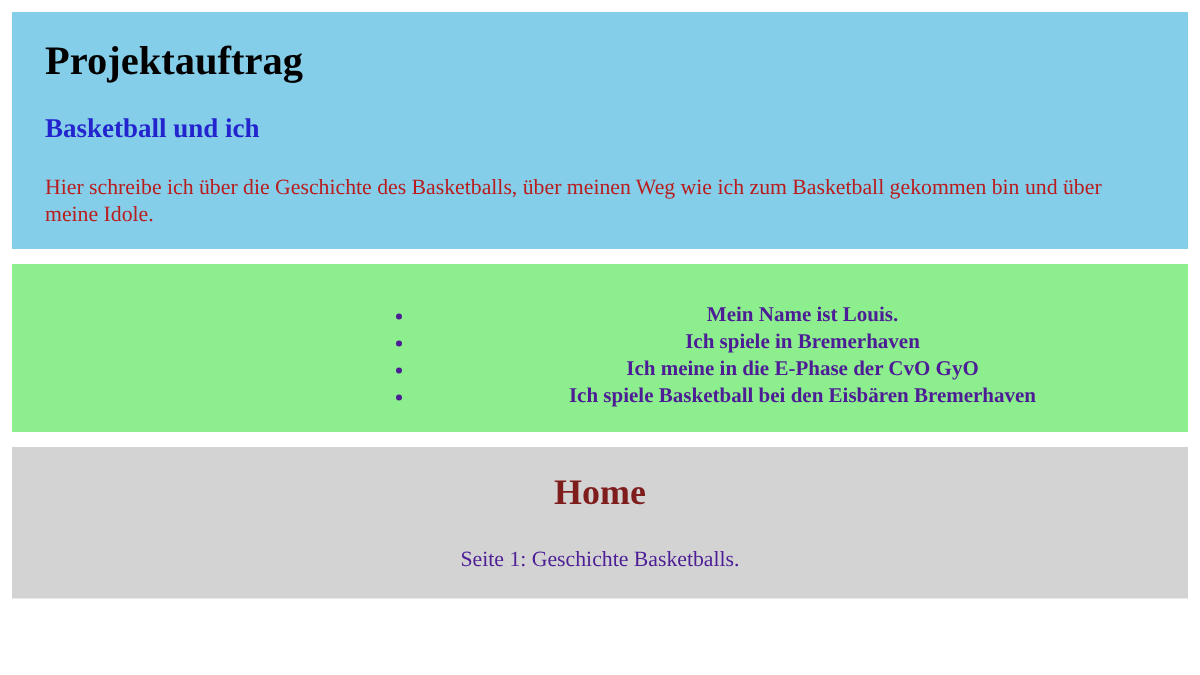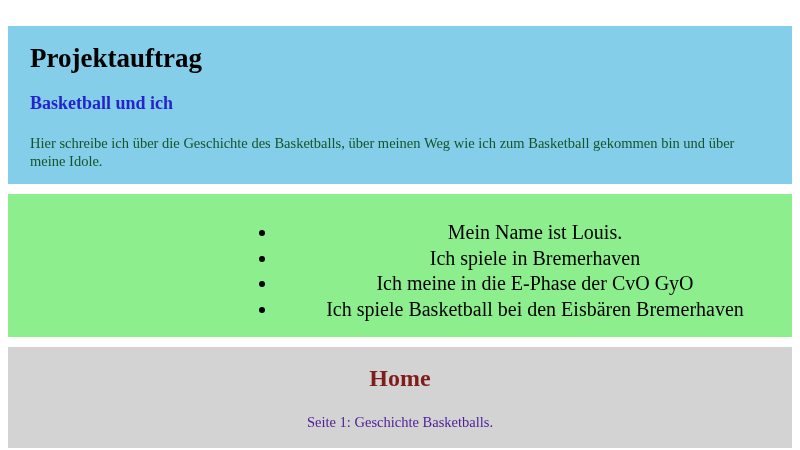--- a/index.html
+++ b/index.html
@@ -20,21 +20,20 @@
 
   .page {
     width: 784px;
   }
 
   
   .section-intro {
     background: #84CEE9;
     padding: 18px 20px 14px 20px;
     box-sizing: border-box;
-    margin-top: 18px;
   }
   .title {
     font-family: "Liberation Serif", "DejaVu Serif", serif;
     font-size: 27px;
     font-weight: bold;
     line-height: 1.1;
     margin: 0 0 0 2px;
     color: #000000;
   }
   .subtitle {
@@ -42,21 +41,21 @@
     font-size: 18px;
     font-weight: bold;
     color: #2424CF;
     margin: 20px 0 0 2px;
     line-height: 1.1;
   }
   .intro-text {
     font-size: 14.5px;
     margin: 22px 0 0 2px;
     line-height: 1.2;
-    color: #14532d;
+    color: #b91c1c;
   }
 
   
   .section-about {
     background: #8DEE8D;
     margin-top: 10px;
     padding: 10px 0 14px 0;
     box-sizing: border-box;
     text-align: center;
   }
@@ -67,24 +66,24 @@
     line-height: 1.2;
     color: #000000;
   }
   .about-list {
     list-style-type: disc;
     margin: 16px 0 0 0;
     padding: 0 0 0 270px;
     text-align: center;
   }
   .about-list li {
-    font-size: 20px;
-    font-weight: normal;
+    font-size: 14px;
+    font-weight: bold;
     line-height: 1.28;
-    color: #000000;
+    color: #4c1d95;
   }
 
   
   .section-home {
     background: #D3D3D3;
     margin-top: 10px;
     padding: 14px 0 16px 0;
     box-sizing: border-box;
     text-align: center;
   }

